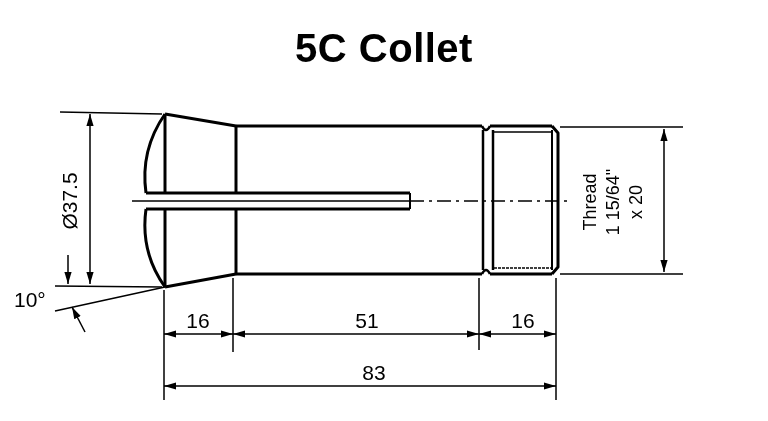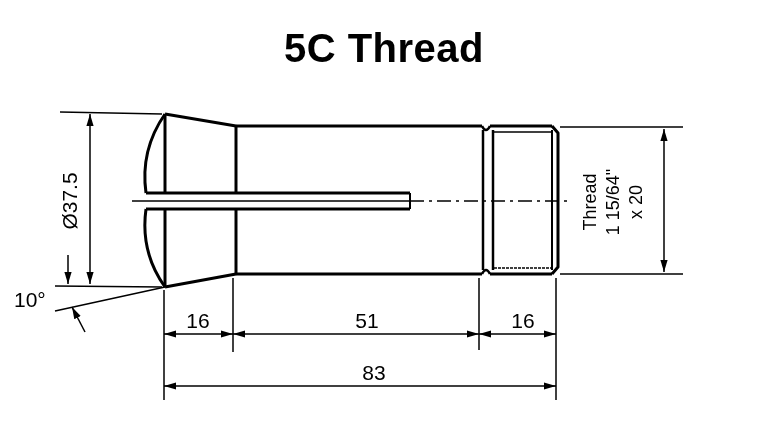--- a/index.html
+++ b/index.html
@@ -38,21 +38,21 @@
     }
     .dimtext-sm {
       font-family: "Liberation Sans", sans-serif;
       font-size: 18px;
       fill: #000;
     }
   </style>
 </head>
 <body>
 
-<div class="title">5C Thread</div>
+<div class="title">5C Collet</div>
 
 <svg class="drawing" width="768" height="421" viewBox="0 0 768 421" xmlns="http://www.w3.org/2000/svg">
   <defs>
     <marker id="arrow" viewBox="0 0 10 10" refX="10" refY="5" markerWidth="8" markerHeight="8" orient="auto-start-reverse">
       <path d="M0,2 L10,5 L0,8 z" fill="#000"></path>
     </marker>
   </defs>
 
   <g stroke="#000" fill="none" stroke-width="3" stroke-linejoin="round">
 

